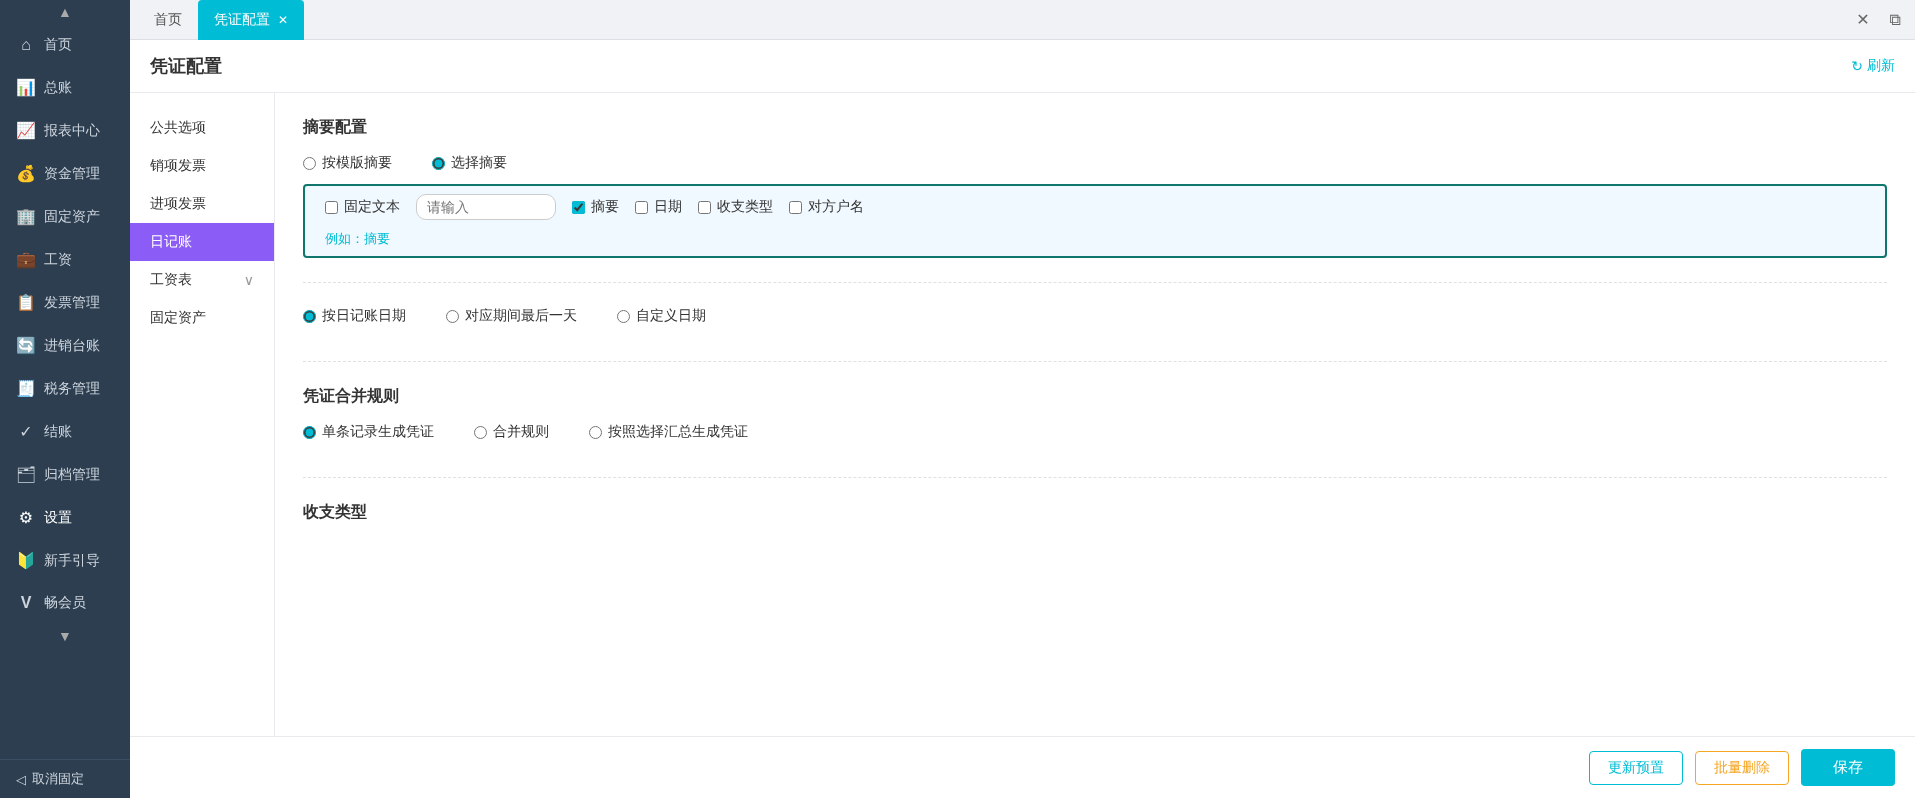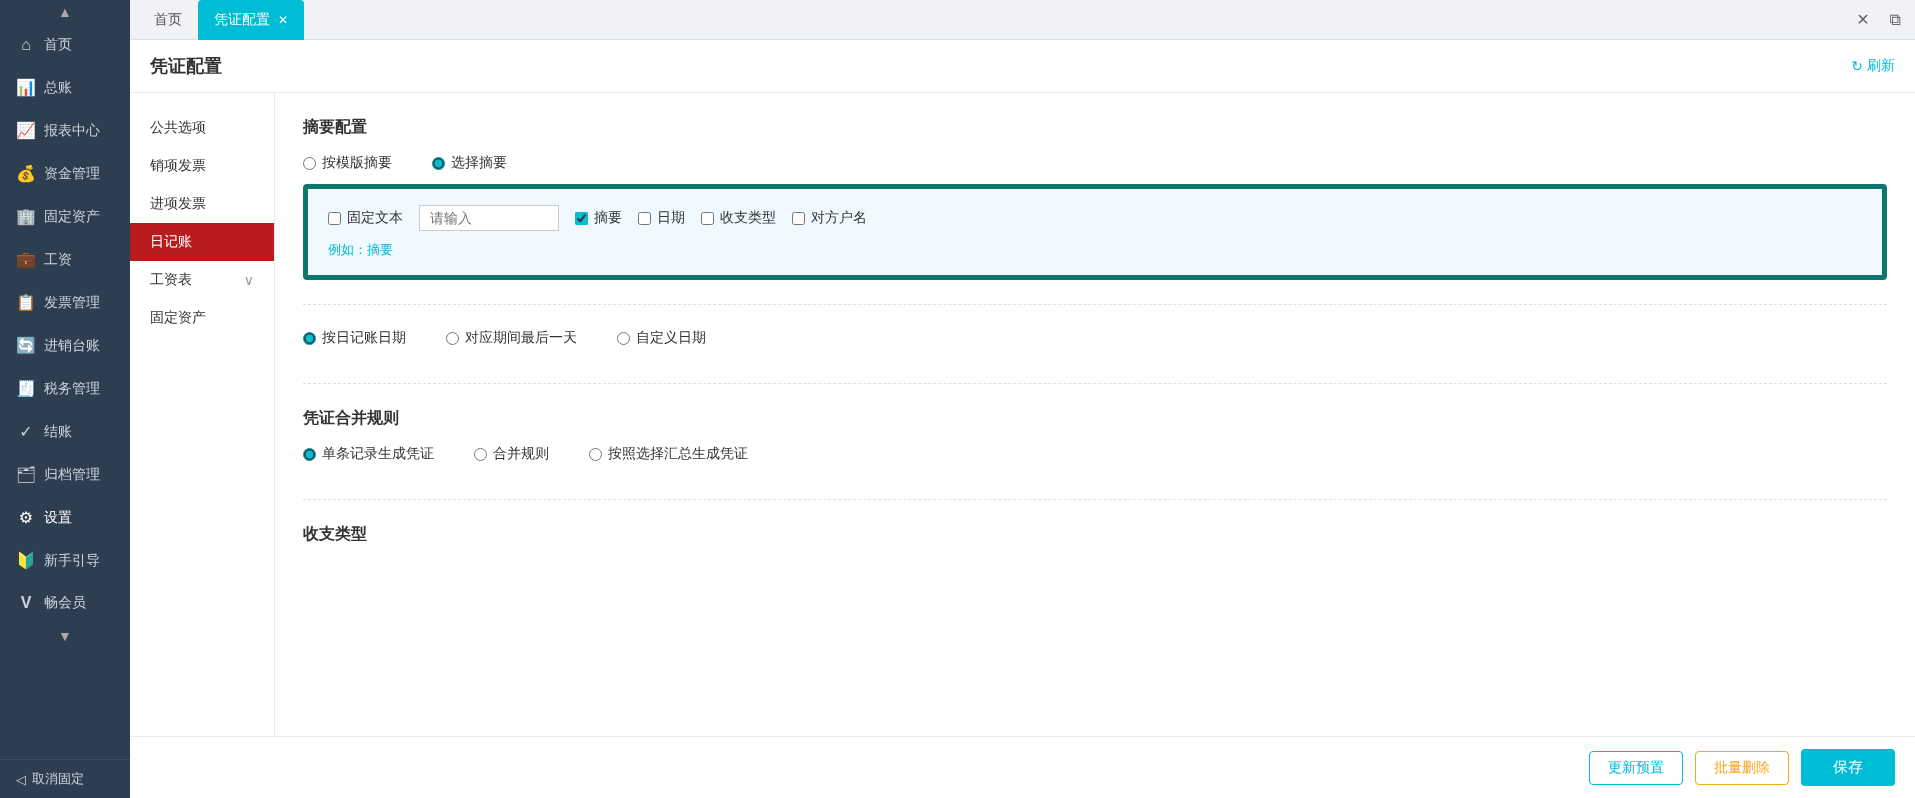--- a/index.html
+++ b/index.html
@@ -132,21 +132,21 @@
     .left-nav-item {
       padding: 10px 20px;
       cursor: pointer;
       color: #333;
       font-size: 14px;
       display: flex;
       align-items: center;
       justify-content: space-between;
     }
     .left-nav-item.active {
-      background: #b91c1c;
+      background: #8b5cf6;
       color: #fff;
     }
     .left-nav-item .arrow { color: #999; }
 
     
     .right-content {
       flex: 1;
       overflow-y: auto;
       padding: 24px 28px;
       background: #fff;
@@ -160,29 +160,29 @@
 
     
     .option-row { display: flex; align-items: center; gap: 40px; margin-bottom: 12px; }
     .option-item { display: flex; align-items: center; gap: 6px; cursor: pointer; font-size: 14px; color: #333; }
     .option-item input[type="radio"],
     .option-item input[type="checkbox"] { cursor: pointer; accent-color: #00bcd4; }
 
     
     .summary-box {
       background: #f0f9ff;
-      border: 5px solid #0f766e;
+      border: 2px solid #0f766e;
       border-radius: 4px;
-      padding: 16px 20px;
+      padding: 8px 20px;
       margin-top: 12px;
     }
     .summary-box-row { display: flex; align-items: center; gap: 16px; flex-wrap: wrap; }
     .summary-text-input {
       border: 1px solid #ccc;
-      border-radius: 0;
+      border-radius: 10px;
       padding: 4px 10px;
       font-size: 14px;
       color: #aaa;
       width: 140px;
       outline: none;
     }
     .example-text { color: #00bcd4; font-size: 13px; margin-top: 10px; }
 
     
     .footer-actions {

